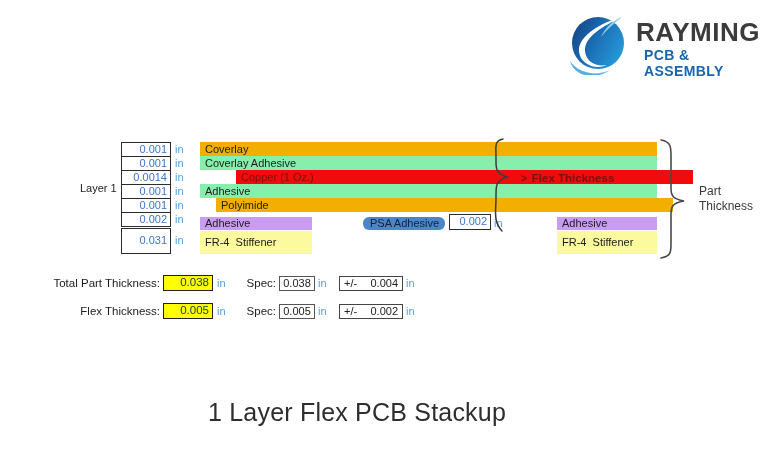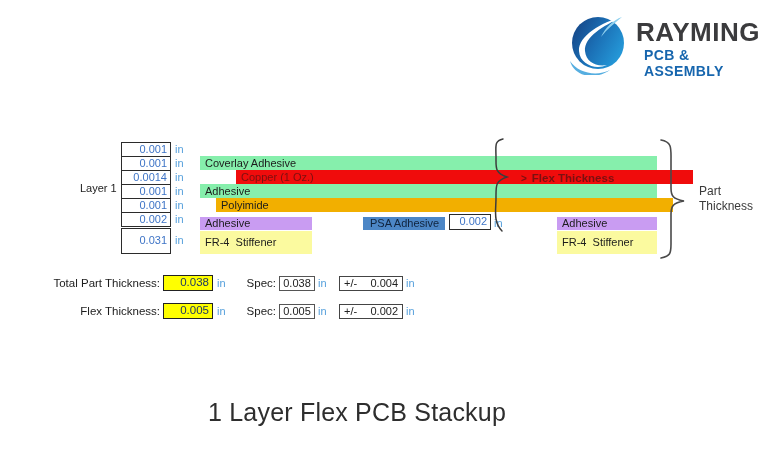--- a/index.html
+++ b/index.html
@@ -86,32 +86,33 @@
   <div class="vbox" style="top:228px;height:26px;line-height:23px;">0.031</div>
 
   <span class="unit" style="left:175px;top:143px;">in</span>
   <span class="unit" style="left:175px;top:157px;">in</span>
   <span class="unit" style="left:175px;top:171px;">in</span>
   <span class="unit" style="left:175px;top:185px;">in</span>
   <span class="unit" style="left:175px;top:199px;">in</span>
   <span class="unit" style="left:175px;top:213px;">in</span>
   <span class="unit" style="left:175px;top:234px;">in</span>
 
+  <div class="bar bg-orange" style="left:200px;top:142px;width:457px;height:14px;line-height:14px;">Coverlay</div>
   <div class="bar bg-cyan" style="left:200px;top:156px;width:457px;height:14px;line-height:14px;">Coverlay Adhesive</div>
   <div class="bar bg-red" style="left:200px;top:170px;width:457px;height:14px;line-height:14px;margin-left:36px;">Copper (1 Oz.)</div>
   <div class="bar bg-cyan" style="left:200px;top:184px;width:457px;height:14px;line-height:14px;">Adhesive</div>
   <div class="bar bg-orange" style="left:216px;top:198px;width:457px;height:14px;line-height:14px;">Polyimide</div>
 
   <div class="bar bg-purple" style="left:200px;top:217px;width:112px;height:13px;line-height:13px;">Adhesive</div>
   <div class="bar bg-purple" style="left:557px;top:217px;width:100px;height:13px;line-height:13px;">Adhesive</div>
 
   <div class="bar bg-ltyellow" style="left:200px;top:231px;width:112px;height:23px;line-height:23px;">FR-4  Stiffener</div>
   <div class="bar bg-ltyellow" style="left:557px;top:231px;width:100px;height:23px;line-height:23px;">FR-4  Stiffener</div>
 
-  <div class="bar bg-psa" style="left:363px;top:217px;width:82px;height:13px;line-height:13px;padding-left:7px;">PSA Adhesive</div>
+  <div class="bar bg-psa" style="left:363px;top:217px;width:82px;height:13px;line-height:13px;padding-left:7px;border-radius:6px;">PSA Adhesive</div>
   <div class="vbox" style="left:449px;top:214px;width:42px;height:16px;line-height:13px;">0.002</div>
   <span class="unit" style="left:494px;top:217px;">in</span>
 
   <svg class="overlay" width="768" height="461" viewBox="0 0 768 461">
     <path d="M 503 139 C 494 141 496 146 496 158 C 496 168 495 173 507 177 C 495 181 496 186 496 198 C 496 210 493 222 502 231" fill="none" stroke="#3c3c3c" stroke-width="1.5" stroke-linecap="round"></path>
     <path d="M 661 140 C 672 142 671 148 671 160 L 671 188 C 671 196 673 199 684 201 C 673 203 671 206 671 214 L 671 244 C 671 254 670 256 661 258" fill="none" stroke="#4a4a4a" stroke-width="1.6" stroke-linecap="round"></path>
   </svg>
 
   <div class="flex-anno">
     <span class="arrow">&gt;</span><span>Flex Thickness</span>

